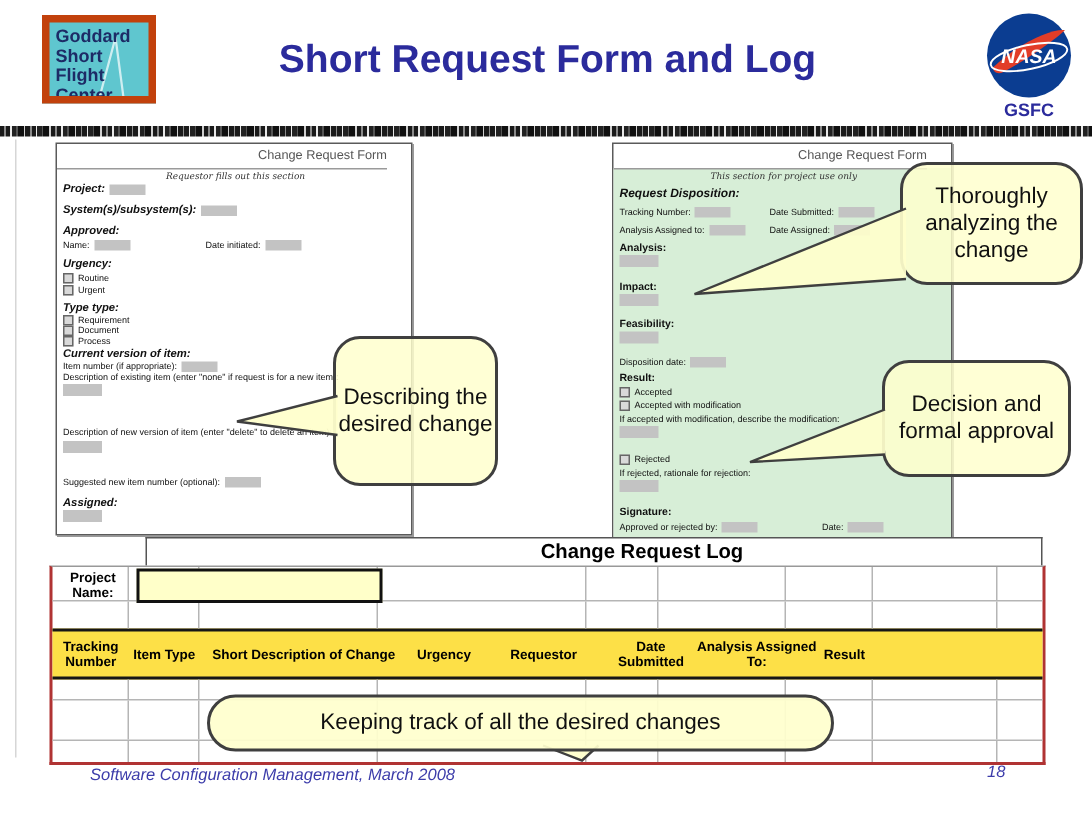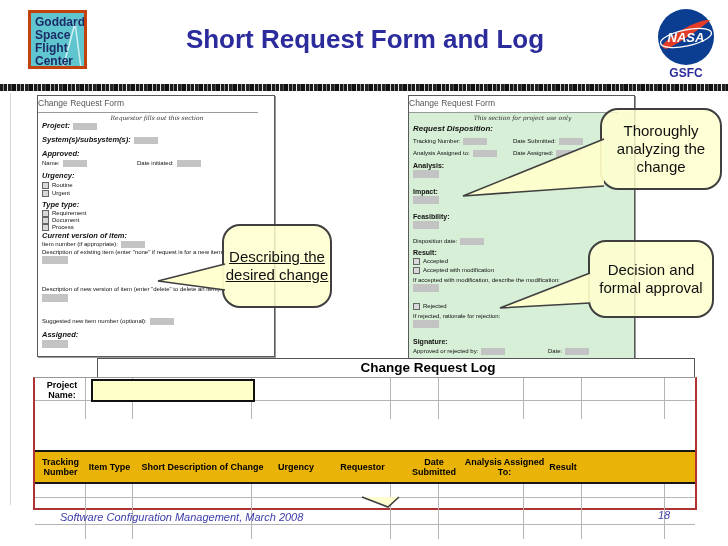--- a/index.html
+++ b/index.html
@@ -1,37 +1,37 @@
 <!DOCTYPE html>
 <html><head>
 <meta charset="utf-8">
 <style>
   html,body{margin:0;padding:0;background:#fff;}
   .slide{position:relative;width:728px;height:546px;background:#ffffff;overflow:hidden;
          font-family:"Liberation Sans",sans-serif;}
 
   
-  .goddard{position:absolute;left:28px;top:10px;width:59px;height:59px;background:#5fc6cf;
-           border:3px solid #c2410c;box-sizing:border-box;overflow:hidden;}
+  .goddard{position:absolute;left:28px;top:10px;width:76px;height:59px;background:#5fc6cf;
+           border:5px solid #c2410c;box-sizing:border-box;overflow:hidden;}
   .goddard-text{position:absolute;left:4px;top:3px;font-weight:bold;font-size:12px;line-height:13px;
                 color:#1d2b66;letter-spacing:0;}
   .slide-title{position:absolute;left:100px;top:24px;width:530px;text-align:center;
                font-weight:bold;font-size:26px;color:#2b2b9c;}
   .nasa{position:absolute;left:657px;top:8px;width:58px;height:58px;}
   .gsfc{position:absolute;left:655px;top:66px;width:62px;text-align:center;
         font-weight:bold;font-size:12px;color:#2b2b9c;}
   .stripe{position:absolute;left:0;top:84px;width:728px;height:7px;
      background:repeating-linear-gradient(90deg,#1a1a1a 0 3px,#8a8a8a 3px 4px,#1a1a1a 4px 7px,
      #e8e8e8 7px 8px,#222 8px 11px,#555 11px 12px,#101010 12px 16px,#cfcfcf 16px 17px);}
   .edge-line{position:absolute;left:10px;top:93px;width:1px;height:412px;background:#d6d6d6;}
 
   
   .form{position:absolute;background:#fff;border:1px solid #5a5a5a;box-shadow:1px 1px 0 #9a9a9a;}
   .form-title{position:absolute;left:0;top:0;right:16px;height:14px;border-bottom:1px solid #9a9a9a;
-              text-align:left;font-size:8.5px;color:#555;padding-top:2px;}
+              text-align:right;font-size:8.5px;color:#555;padding-top:2px;}
   .rf-green{position:absolute;left:0;right:0;top:16px;bottom:0;background:#d7eed7;}
   .fl{position:absolute;left:4px;right:2px;font-size:6px;line-height:7px;color:#101010;white-space:nowrap;}
   .ins{font-family:"DejaVu Serif",serif;font-style:italic;font-size:6px;color:#333;text-align:center;}
   .bi{font-weight:bold;font-style:italic;font-size:7.5px;}
   .b7{font-weight:bold;font-size:7px;}
   .sm{font-size:6px;}
   .gb{display:inline-block;width:24px;height:7px;background:#c3c3c3;vertical-align:middle;margin-left:3px;}
   .gbb{position:absolute;width:26px;height:8px;background:#c3c3c3;}
   .cb{display:inline-block;width:5px;height:5px;border:1px solid #666;background:#d9d9d9;
       vertical-align:middle;margin-right:3px;}
@@ -47,22 +47,22 @@
   .log-title{position:absolute;left:97px;top:358px;width:598px;height:20px;box-sizing:border-box;
              border:1px solid #555;border-bottom:none;background:#fff;font-weight:bold;font-size:13.5px;
              line-height:18px;text-align:center;padding-left:64px;}
   .redbox{position:absolute;left:33px;top:377px;width:664px;height:133px;box-sizing:border-box;
           border:2px solid #b03333;border-top:1px solid #999;background:#fff;}
   .trow{display:flex;width:100%;box-sizing:border-box;}
   .lc{flex:0 0 auto;height:100%;box-sizing:border-box;border-right:1px solid #b5b5b5;}
   .lc:last-child{border-right:none;}
   .r-project{height:23px;border-bottom:1px solid #b5b5b5;}
   .r-spacer{height:18px;}
-  .r-head{height:34px;background:#eab308;border-top:2px solid #161616;border-bottom:2px solid #161616;
-          font-weight:bold;font-size:9px;line-height:10px;text-align:center;margin-top:31px;}
+  .r-head{height:34px;background:#fde047;border-top:2px solid #161616;border-bottom:2px solid #161616;
+          font-weight:bold;font-size:9px;line-height:10px;text-align:center;}
   .r-head .lc{border-right:none;display:flex;align-items:center;justify-content:center;padding:0 1px;}
   .r-b1{height:14px;border-bottom:1px solid #b5b5b5;}
   .r-b2{height:27px;border-bottom:1px solid #b5b5b5;}
   .r-b3{height:14px;}
   .proj-label{position:absolute;left:2px;top:2px;width:50px;font-weight:bold;font-size:9px;
               line-height:10px;text-align:center;z-index:2;}
   .proj-box{position:absolute;left:56px;top:1px;width:160px;height:19px;background:#ffffc9;
             border:2px solid #111;z-index:2;}
 
   
@@ -73,21 +73,21 @@
 <body>
 
 <div class="slide">
 
   <div class="goddard">
     <svg width="72" height="59" viewBox="0 0 72 59" style="position:absolute;left:0;top:0;">
       <path d="M44 10 L32 55 M44 10 L50 55 M26 54 L56 54" stroke="rgba(255,255,255,0.7)" stroke-width="1.5" fill="none"></path>
     </svg>
     <div class="goddard-text">
       <div>Goddard</div>
-      <div>Space</div>
+      <div>Short</div>
       <div>Flight</div>
       <div>Center</div>
     </div>
   </div>
 
   <div class="slide-title">Short Request Form and Log</div>
 
   <svg class="nasa" viewBox="0 0 58 58">
     <circle cx="29" cy="29" r="28" fill="#0b3d91"></circle>
     <path d="M5 37 C20 22 43 11 53 12 C46 19 27 32 12 40 C8 42 5 40 5 37 Z" fill="#e23d28"></path>
@@ -292,28 +292,31 @@
         <span class="lc" style="width:48px"></span>
         <span class="lc" style="width:85px"></span>
         <span class="lc" style="width:58px"></span>
         <span class="lc" style="width:83px"></span>
         <span class="lc" style="width:34px"></span>
     </div>
     <div class="proj-label">Project Name:</div>
     <div class="proj-box"></div>
   </div>
 
-  <div class="callout" style="left:222px;top:224px;width:110px;height:84px;text-decoration:underline;">
+  <div class="callout" style="left:222px;top:224px;width:110px;height:100px;">
     <span>Describing the desired change</span>
   </div>
   <div class="callout" style="left:600px;top:108px;width:122px;height:82px;">
     <span>Thoroughly analyzing the change</span>
   </div>
   <div class="callout" style="left:588px;top:240px;width:126px;height:78px;">
     <span>Decision and formal approval</span>
+  </div>
+  <div class="callout" style="left:138px;top:463px;width:418px;height:38px;border-radius:20px;background:rgba(255,255,205,.93);z-index:7;">
+    <span>Keeping track of all the desired changes</span>
   </div>
 
   <svg class="tails" viewBox="0 0 728 546">
     <polygon points="225,264 158,281 225,290" fill="rgba(255,255,204,0.95)"></polygon>
     <path d="M225,264 L158,281 L225,290" fill="none" stroke="#3f3f3f" stroke-width="1.6"></path>
     <polygon points="604,139 463,196 604,186" fill="rgba(255,255,204,0.92)"></polygon>
     <path d="M604,139 L463,196 L604,186" fill="none" stroke="#3f3f3f" stroke-width="1.6"></path>
     <polygon points="590,273 500,308 590,303" fill="rgba(255,255,204,0.92)"></polygon>
     <path d="M590,273 L500,308 L590,303" fill="none" stroke="#3f3f3f" stroke-width="1.6"></path>
     <polygon points="362,497 399,497 388,507" fill="rgba(255,255,204,0.95)"></polygon>

